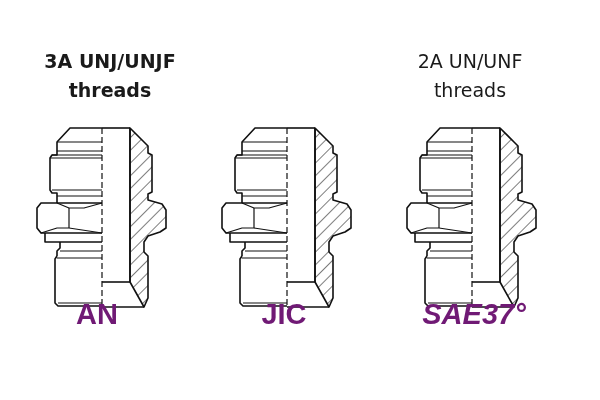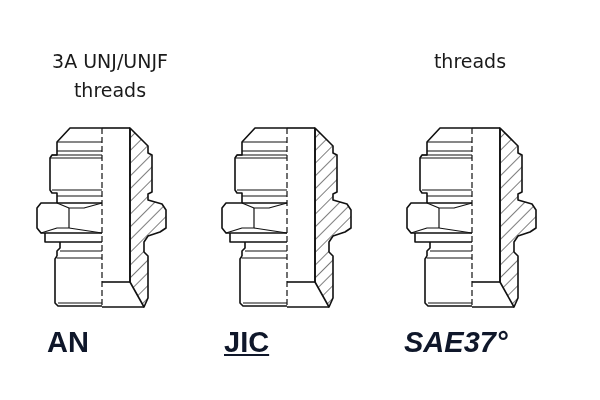--- a/index.html
+++ b/index.html
@@ -2,34 +2,35 @@
 <html><head>
 <meta charset="utf-8">
 <style>
   html, body { margin: 0; padding: 0; background: #ffffff; }
   body { width: 600px; height: 400px; position: relative; overflow: hidden; font-family: "DejaVu Sans", sans-serif; }
   .thread-label {
     position: absolute; text-align: center; color: #1a1a1a;
     font-family: "DejaVu Sans", sans-serif; font-size: 19px; line-height: 29px; font-weight: 400;
   }
   .fitting-name {
-    position: absolute; top: 324px; color: #0f172a;
+    position: absolute; top: 296px; text-align: center; color: #701a75;
     font-family: "Liberation Sans", sans-serif; font-weight: 700; font-size: 29px; line-height: 36px;
   }
   svg.fitting { position: absolute; top: 0; left: 0; }
 </style>
 </head>
 <body>
 
-<div class="thread-label" style="left:15px; top:47px; width:190px;">
+<div class="thread-label" style="left:15px; top:47px; width:190px;font-weight:bold;">
   <div>3A UNJ/UNJF</div>
   <div>threads</div>
 </div>
 
 <div class="thread-label" style="left:380px; top:47px; width:180px;">
+  <div>2A UN/UNF</div>
   <div>threads</div>
 </div>
 
 <svg class="fitting" width="600" height="400" viewBox="0 0 600 400">
   <defs>
     <pattern id="hatch" patternUnits="userSpaceOnUse" width="9" height="9" patternTransform="rotate(45)">
       <line x1="0" y1="0" x2="0" y2="9" stroke="#111" stroke-width="1.1"></line>
     </pattern>
     <g id="fit" fill="none" stroke="#111" stroke-width="1.6" stroke-linejoin="round">
 
@@ -77,14 +78,14 @@
     <use href="#fit"></use>
       <use href="#section"></use>
   </g>
   <g transform="translate(370,0)">
     <use href="#fit"></use>
       <use href="#section"></use>
   </g>
 </svg>
 
 <div class="fitting-name" style="left:47px; width:100px;">AN</div>
-<div class="fitting-name" style="left:224px; width:120px;text-decoration:underline;">JIC</div>
+<div class="fitting-name" style="left:224px; width:120px;">JIC</div>
 <div class="fitting-name" style="left:404px; width:140px;font-style:italic;">SAE37°</div>
 
 </body></html>

